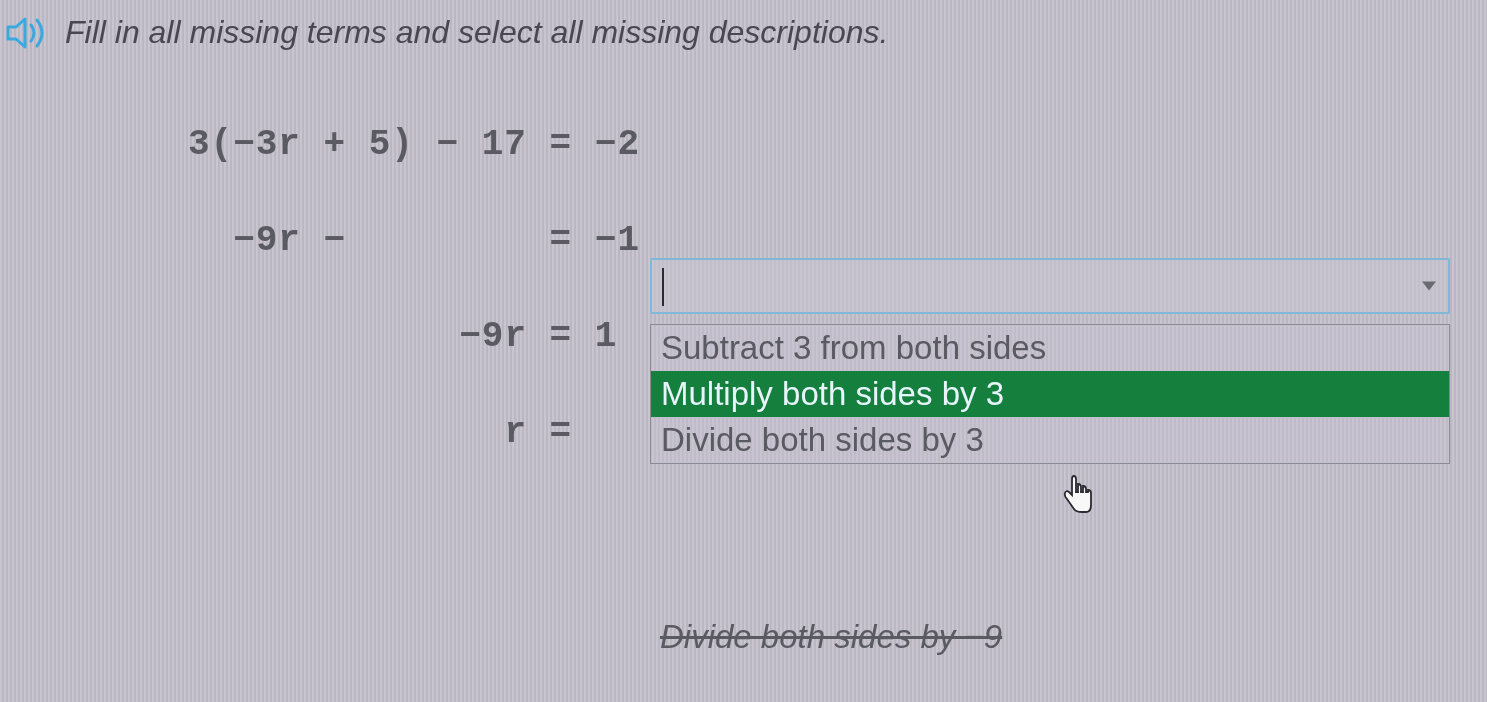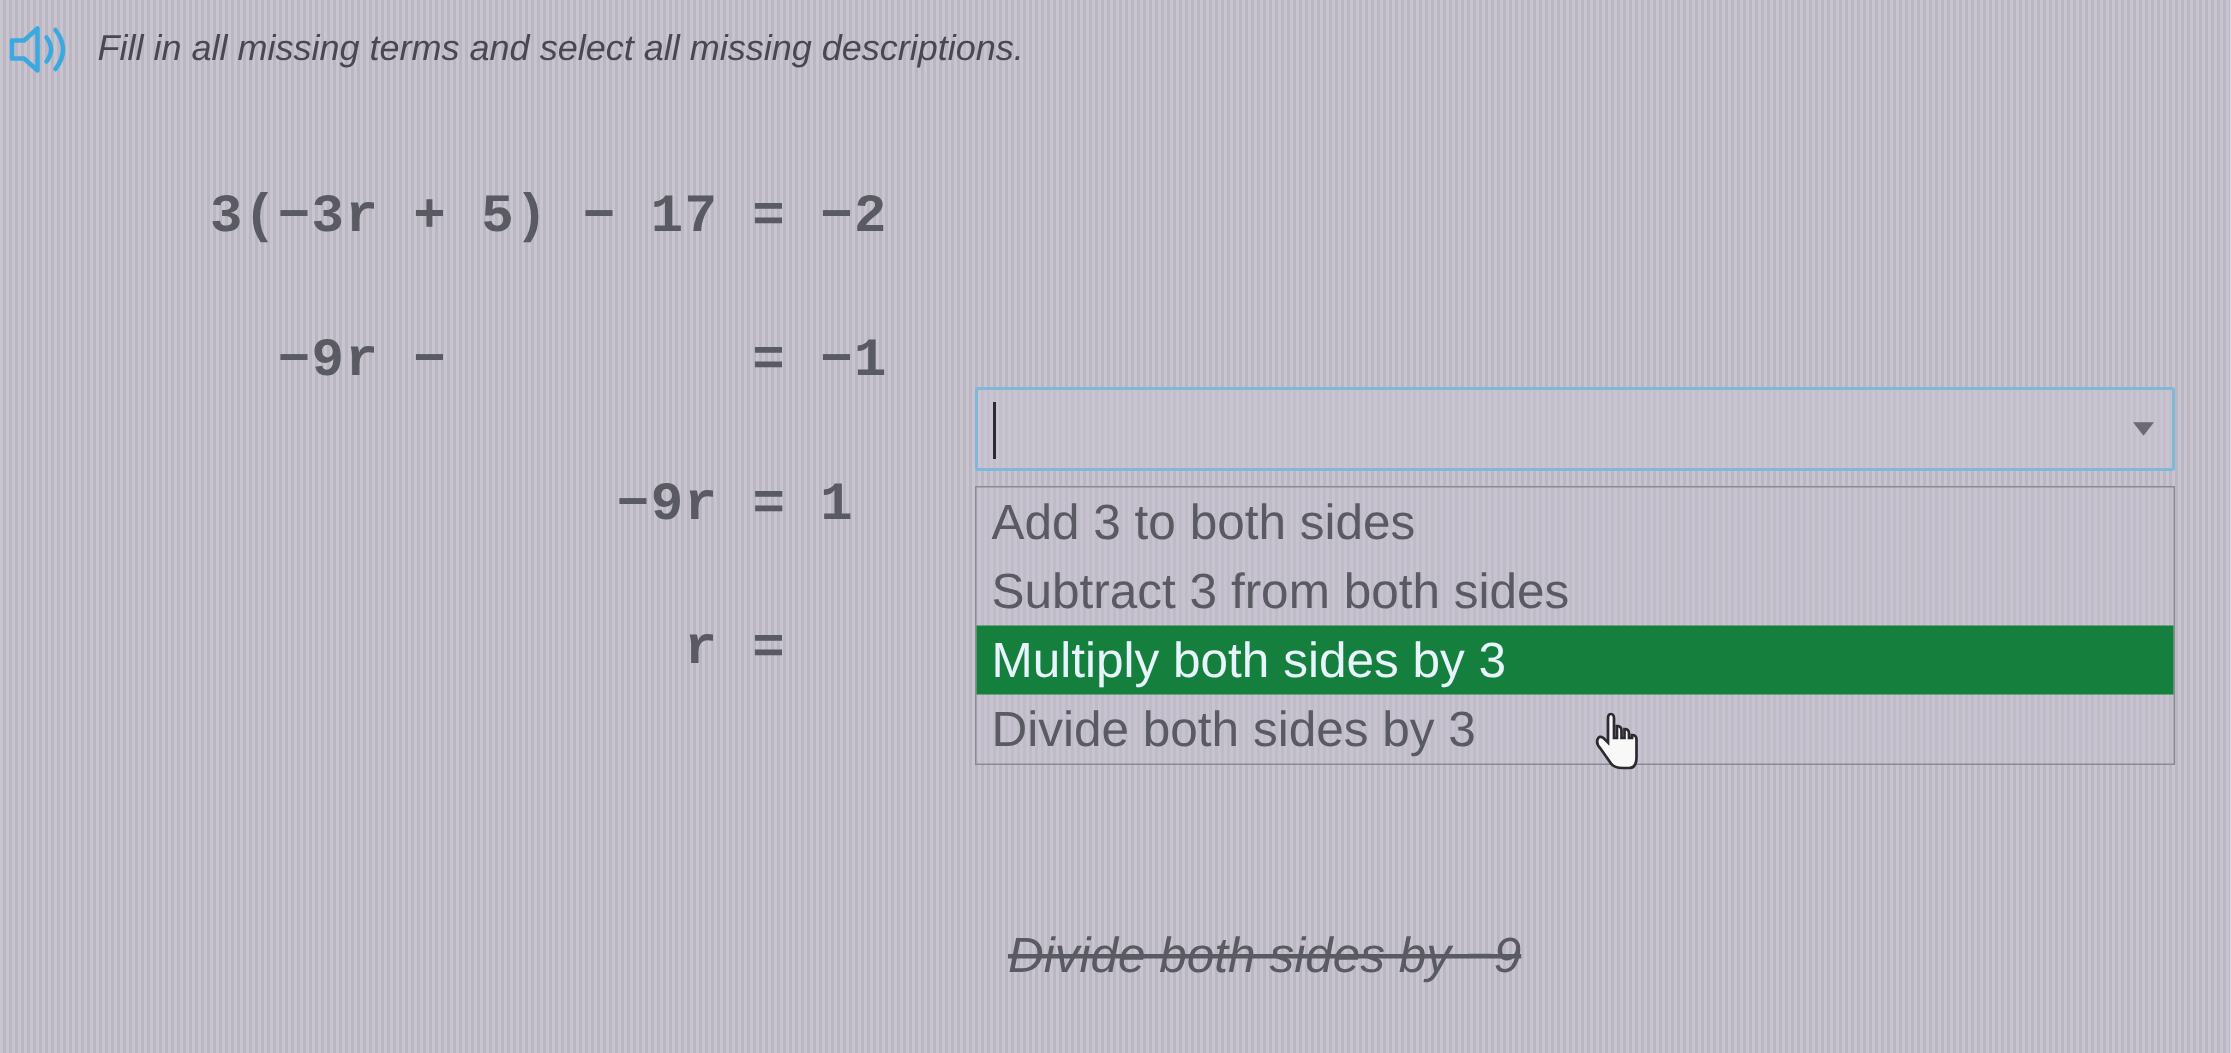--- a/index.html
+++ b/index.html
@@ -28,27 +28,27 @@
     }
     .speaker-icon {
       width: 55px;
       height: 45px;
       display: flex;
       align-items: center;
       justify-content: center;
       margin-right: 10px;
     }
     .instruction {
-      font-size: 24px;
+      font-size: 32px;
       font-style: italic;
       color: #4a4752;
       font-weight: 500;
     }
     .equations {
-      padding-left: 52px;
+      padding-left: 100px;
       padding-top: 40px;
     }
     .eq-row {
       display: flex;
       align-items: center;
       margin-bottom: 48px;
       height: 48px;
     }
     .eq-left {
       width: 540px;
@@ -111,21 +111,20 @@
     }
     .last-desc {
       position: absolute;
       left: 660px;
       top: 618px;
       font-size: 33px;
       font-style: italic;
       color: #5a5a62;
       text-decoration: line-through;
       text-decoration-color: #5a5a62;
-      padding-left: 12px;
     }
     .cursor-hand {
       position: absolute;
       left: 1060px;
       top: 475px;
       z-index: 100;
     }
   </style>
 </head>
 <body>
@@ -155,21 +154,20 @@
     <div class="eq-left">r =   </div>
   </div>
 </div>
 
 <div class="select-box">
   <div class="select-cursor"></div>
   <div class="select-caret"></div>
 </div>
 
 <div class="dropdown-list">
-  <div class="dropdown-item">Add 3 to both sides</div>
   <div class="dropdown-item">Subtract 3 from both sides</div>
   <div class="dropdown-item highlighted">Multiply both sides by 3</div>
   <div class="dropdown-item">Divide both sides by 3</div>
 </div>
 
 <div class="last-desc">Divide both sides by −9</div>
 
 <div class="cursor-hand">
   <svg width="36" height="40" viewBox="0 0 36 40">
     <path d="M 12 4 L 12 20 L 9 17 Q 6 15 5 18 Q 4 21 7 24 L 14 34 Q 16 37 22 37 L 26 37 Q 31 37 31 30 L 31 18 Q 31 15 28 15 L 28 17 L 26 17 L 26 14 Q 26 11 23 11 L 23 17 L 21 17 L 21 12 Q 21 9 18 9 L 18 17 L 16 17 L 16 4 Q 16 1 14 1 Q 12 1 12 4 Z" fill="#f8f8f8" stroke="#2a2a30" stroke-width="1.8"></path>

